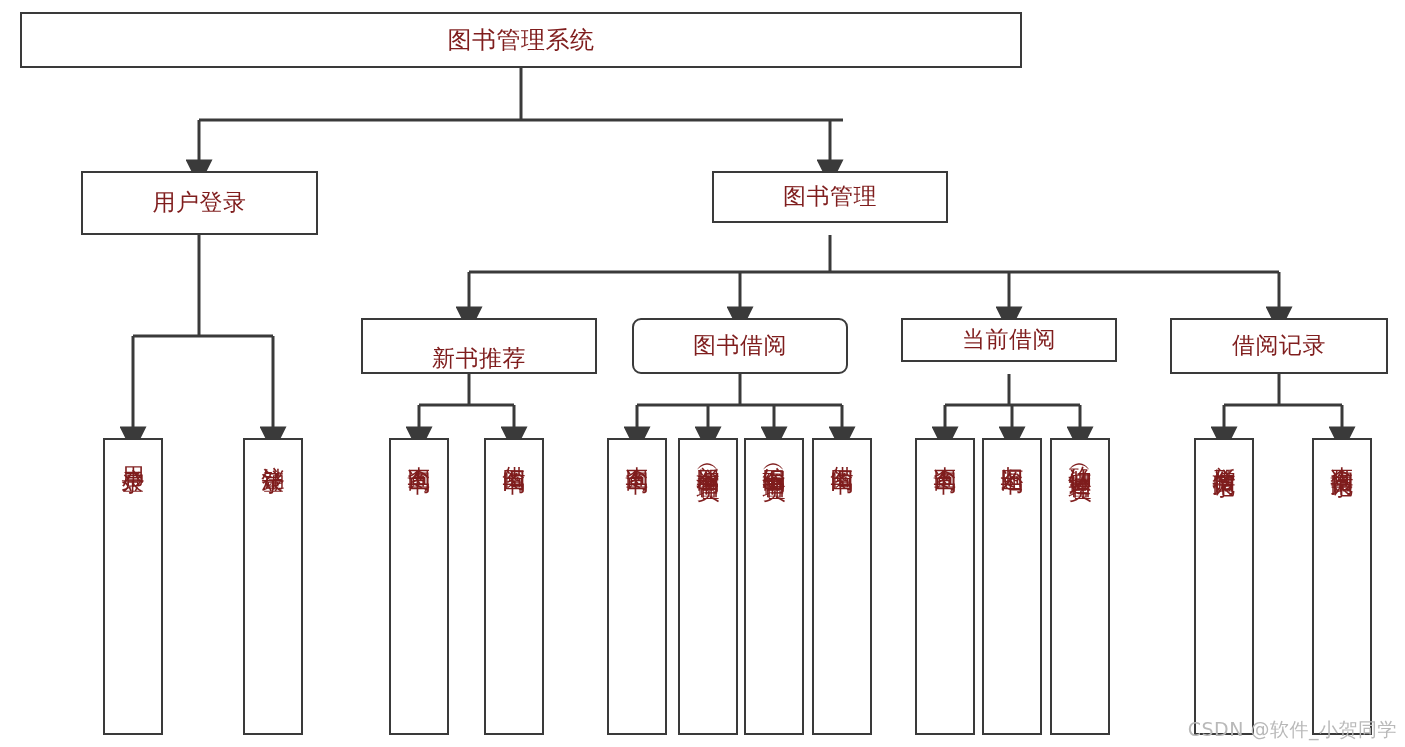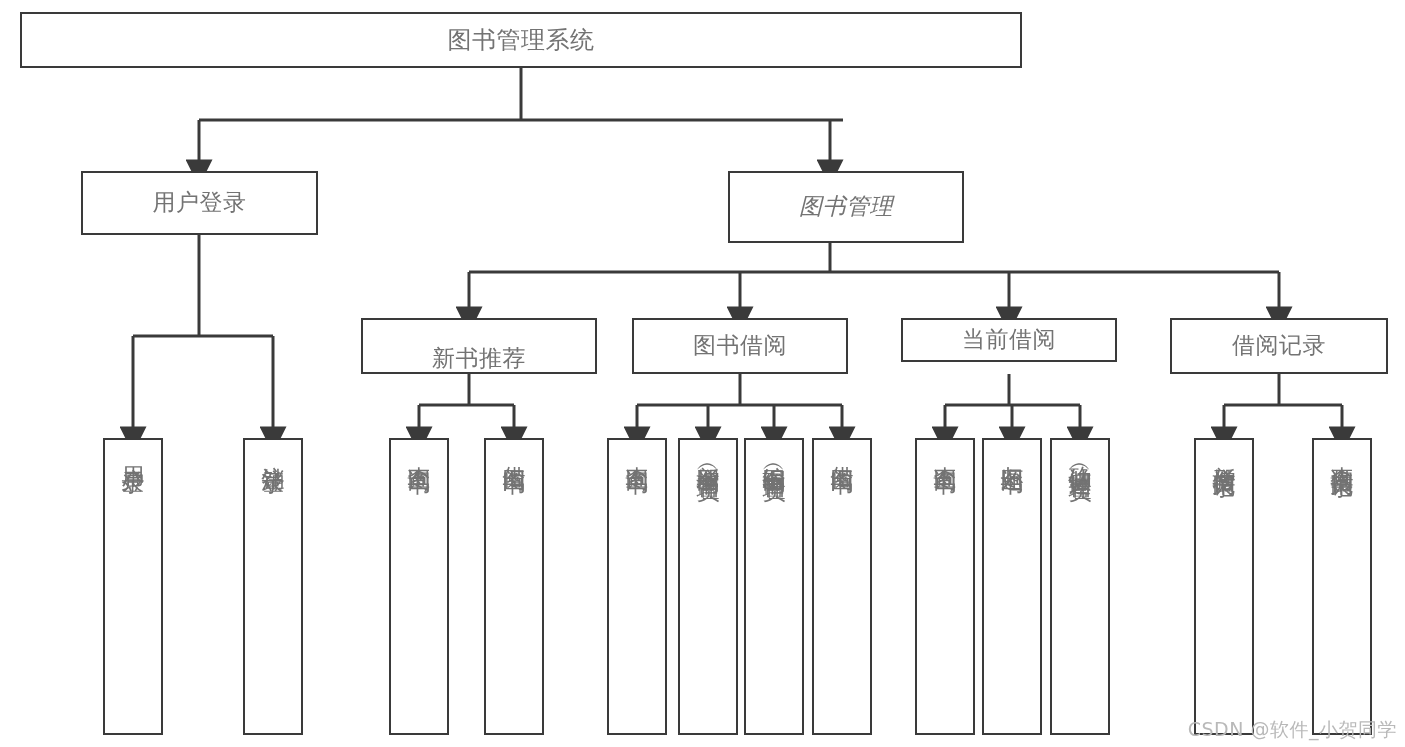--- a/index.html
+++ b/index.html
@@ -29,21 +29,21 @@
   }
   
   .node {
     position: absolute;
     box-sizing: border-box;
     background: #ffffff;
     border: 2px solid #3a3a3a;
     display: flex;
     align-items: center;
     justify-content: center;
-    color: #737373;
+    color: #7f1d1d;
     line-height: 1.12;
   }
   .node .label {
     display: block;
     text-align: center;
     white-space: pre;
   }
   .node.horiz .label {
     font-size: 23px;
     letter-spacing: 0.5px;
@@ -133,28 +133,28 @@
     </g>
   </svg>
 
   <div class="node root horiz" style="left:20px; top:12px; width:1002px; height:56px;">
     <span class="label">图书管理系统</span>
   </div>
 
   <div class="node horiz" style="left:81px; top:171px; width:237px; height:64px;">
     <span class="label">用户登录</span>
   </div>
-  <div class="node horiz" style="left:728px; top:171px; width:236px; height:72px;font-style:italic;">
+  <div class="node horiz" style="left:712px; top:171px; width:236px; height:52px;">
     <span class="label">图书管理</span>
   </div>
 
   <div class="node horiz" style="left:361px; top:318px; width:236px; height:56px;align-items:flex-end;">
     <span class="label">新书推荐</span>
   </div>
-  <div class="node horiz" style="left:632px; top:318px; width:216px; height:56px;">
+  <div class="node horiz" style="left:632px; top:318px; width:216px; height:56px;border-radius:9px;">
     <span class="label">图书借阅</span>
   </div>
   <div class="node horiz" style="left:901px; top:318px; width:216px; height:44px;">
     <span class="label">当前借阅</span>
   </div>
   <div class="node horiz" style="left:1170px; top:318px; width:218px; height:56px;">
     <span class="label">借阅记录</span>
   </div>
 
   <div class="node vert" style="left:103px; top:438px; width:60px; height:297px;">

